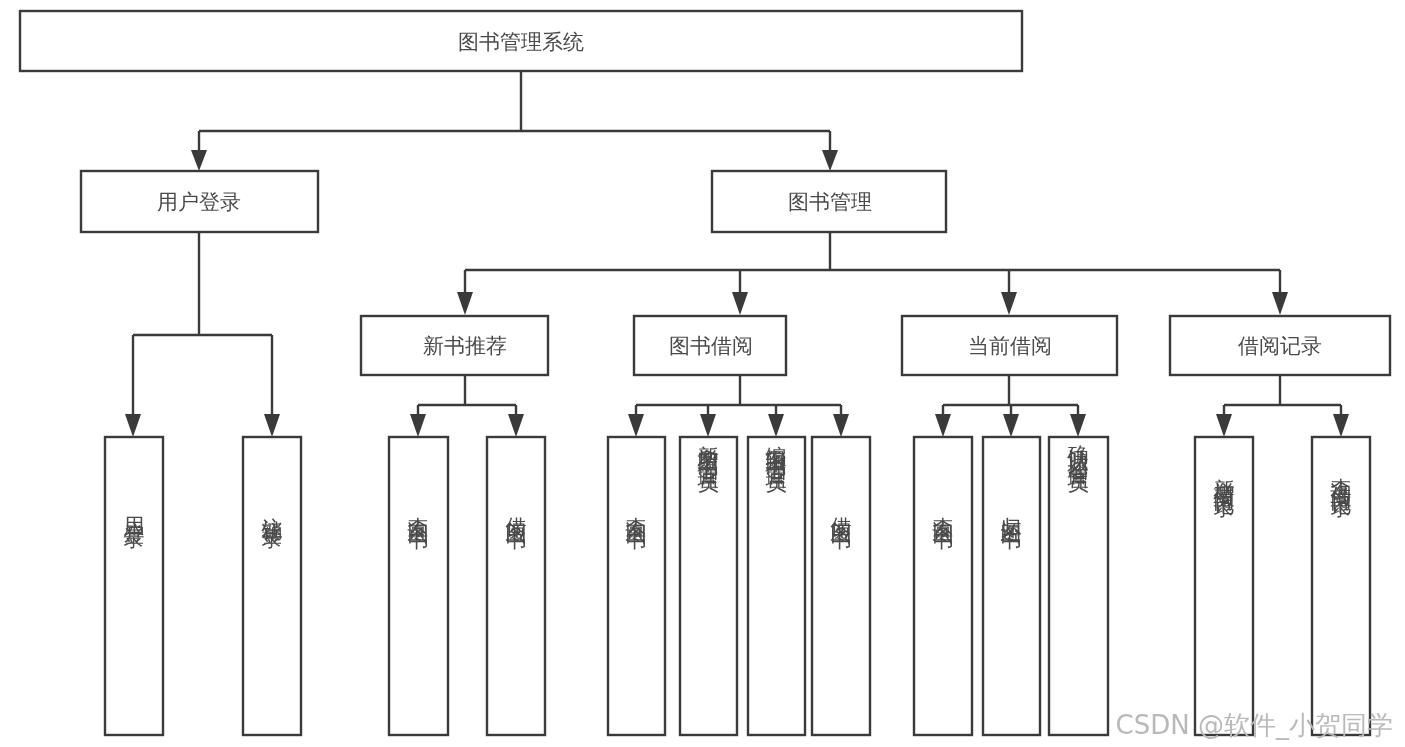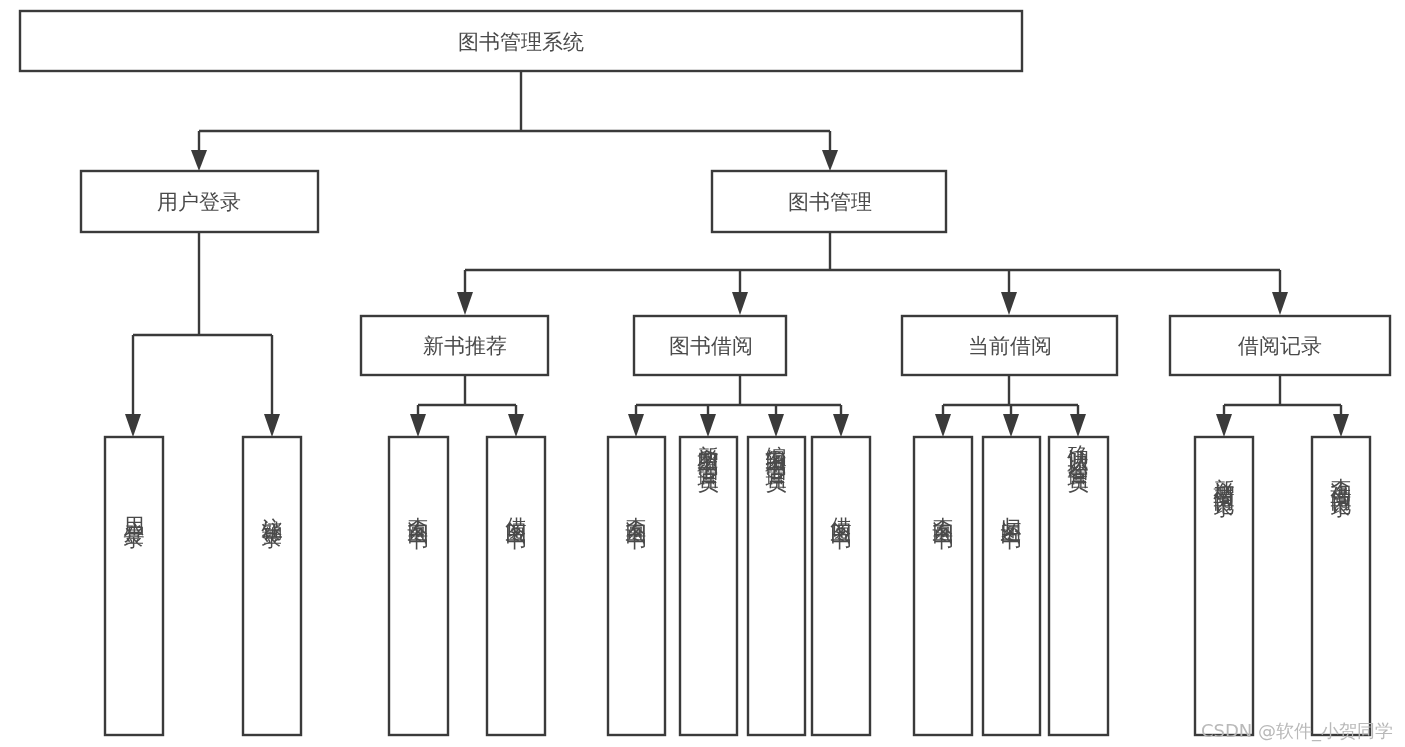--- a/index.html
+++ b/index.html
@@ -55,21 +55,21 @@
     writing-mode: vertical-rl;
     text-orientation: upright;
     text-anchor: middle;
     letter-spacing: 4px;
   }
   .watermark-text {
     position: absolute;
     right: 12px;
     bottom: 4px;
     font-family: "DejaVu Sans", "Liberation Sans", sans-serif;
-    font-size: 18px;
+    font-size: 26px;
     color: #b9b9b9;
     white-space: nowrap;
     pointer-events: none;
   }
 </style>
 </head>
 <body>
 
 <div id="diagram-root">
 

